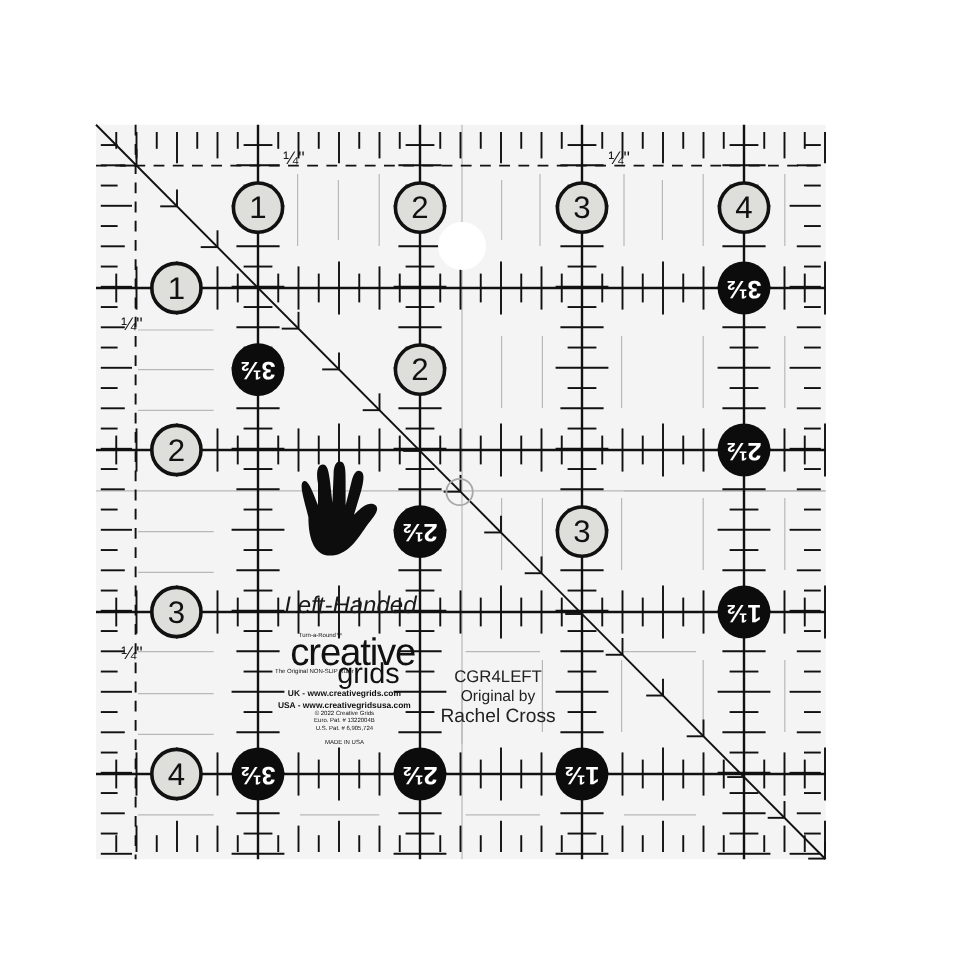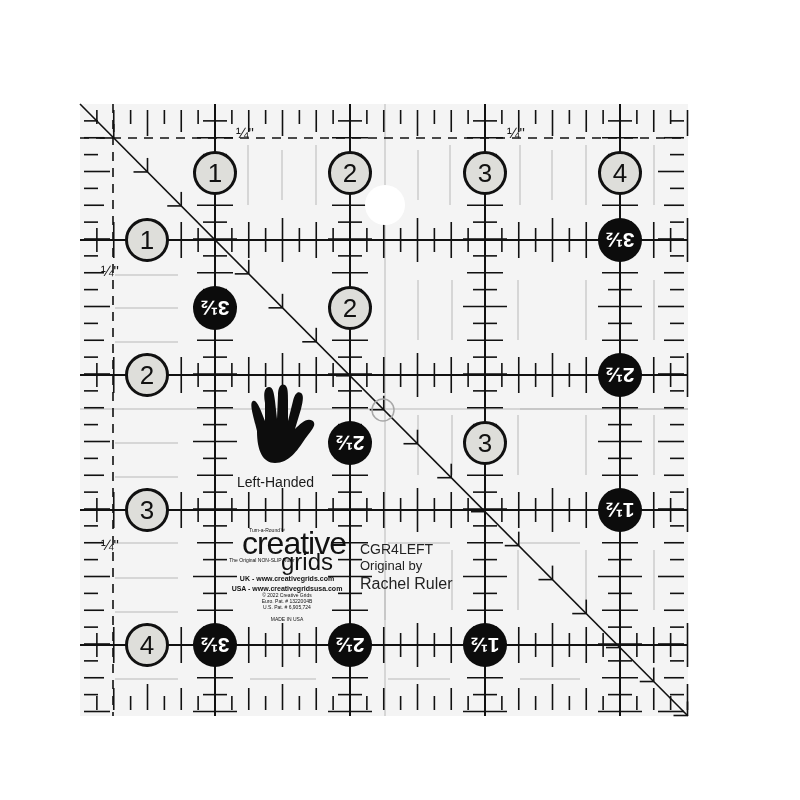--- a/index.html
+++ b/index.html
@@ -10,21 +10,21 @@
   .circle-num { position: absolute; width: 44px; height: 44px; margin-left: -22px; margin-top: -22px; border-radius: 50%; display: flex; align-items: center; justify-content: center; font-family: "Liberation Sans", sans-serif; font-size: 26px; box-sizing: border-box; }
   .circle-num.light { background: #dededa; border: 3px solid #111; color: #111; }
   .circle-num.dark { background: #0c0c0c; color: #fff; font-weight: bold; font-size: 21px; transform: rotate(180deg); }
   .brand { position: absolute; left: 228px; top: 527px; width: 118px; text-align: center; color: #111; }
   .brand .turn { font-size: 5px; display: block; margin-left: -40px; }
   .brand .creative { font-size: 32px; font-weight: normal; letter-spacing: -1px; line-height: 20px; display: block; text-align: right; }
   .brand .grids { font-size: 24px; font-weight: normal; line-height: 18px; display: block; margin-left: 40px; }
   .brand .tag { font-size: 5px; display: block; margin-top: -14px; margin-left: -50px; }
   .brand .url { font-size: 7px; font-weight: bold; display: block; margin-top: 3px; }
   .brand .small { font-size: 5px; display: block; }
-  .designer { position: absolute; left: 360px; top: 541px; width: 110px; color: #222; }
+  .designer { position: absolute; left: 360px; top: 555px; width: 110px; text-align: center; color: #222; }
   .designer .code { font-size: 14px; display: block; line-height: 17px; }
   .designer .by { font-size: 13px; display: block; line-height: 16px; }
   .designer .name { font-size: 16px; display: block; line-height: 20px; }
 </style>
 </head>
 <body>
 
 <svg id="ruler" viewBox="0 0 800 800" xmlns="http://www.w3.org/2000/svg">
 
   <rect x="80" y="104" width="608" height="612" fill="#f4f4f4"></rect>
@@ -596,32 +596,32 @@
 
 <div class="circle-num dark" style="left:215px;top:308px;">3½</div>
 <div class="circle-num dark" style="left:620px;top:240px;">3½</div>
 <div class="circle-num dark" style="left:620px;top:375px;">2½</div>
 <div class="circle-num dark" style="left:350px;top:443px;">2½</div>
 <div class="circle-num dark" style="left:620px;top:510px;">1½</div>
 <div class="circle-num dark" style="left:215px;top:645px;">3½</div>
 <div class="circle-num dark" style="left:350px;top:645px;">2½</div>
 <div class="circle-num dark" style="left:485px;top:645px;">1½</div>
 
-<span class="lbl" style="left:237px;top:474px;font-size:14px;">Left-Handed</span>
+<span class="lbl" style="left:237px;top:494px;font-size:20px;font-style:italic;">Left-Handed</span>
 
 <div class="brand">
   <span class="turn">Turn-a-Round™</span>
   <span class="creative">creative</span>
   <span class="grids">grids</span>
   <span class="tag">The Original NON-SLIP Ruler</span>
   <span class="url" style="margin-top:12px;">UK - www.creativegrids.com</span>
   <span class="url">USA - www.creativegridsusa.com</span>
   <span class="small">© 2022 Creative Grids</span>
   <span class="small">Euro. Pat. # 1322004B</span>
   <span class="small">U.S. Pat. # 6,905,724</span>
   <span class="small" style="margin-top:6px;">MADE IN USA</span>
 </div>
 
 <div class="designer">
   <span class="code">CGR4LEFT</span>
   <span class="by">Original by</span>
-  <span class="name">Rachel Ruler</span>
+  <span class="name">Rachel Cross</span>
 </div>
 
 </body></html>

